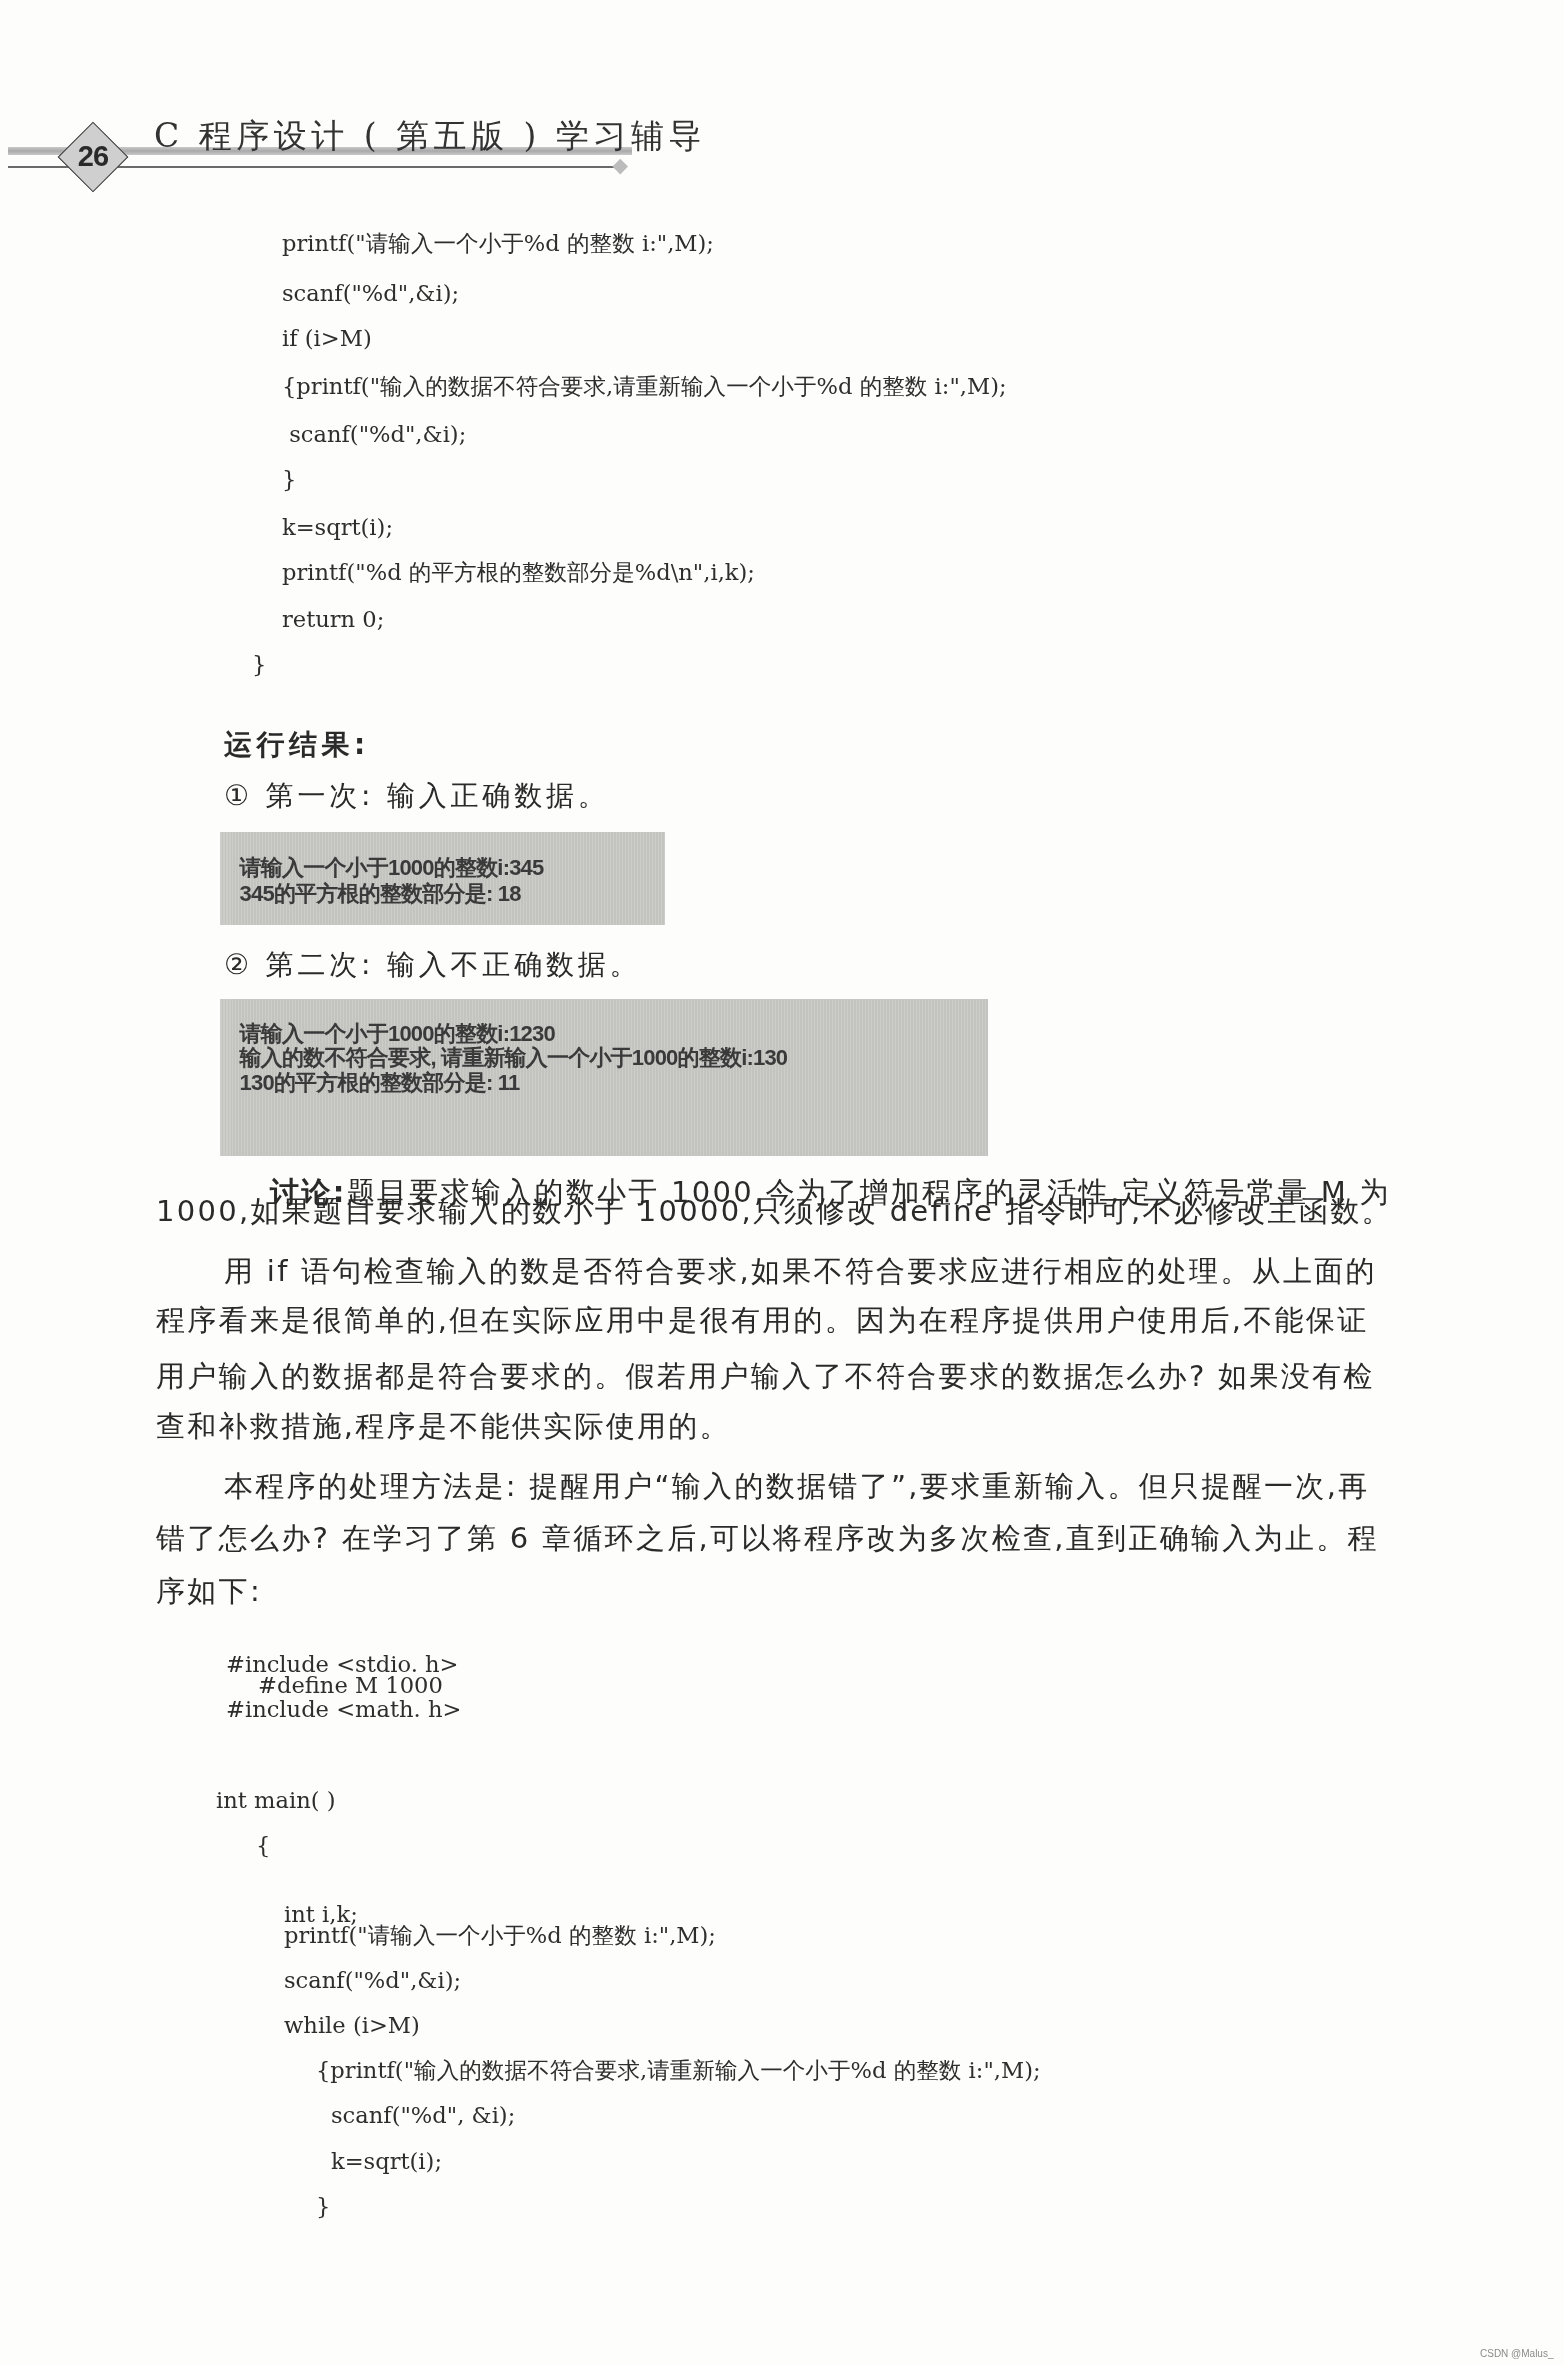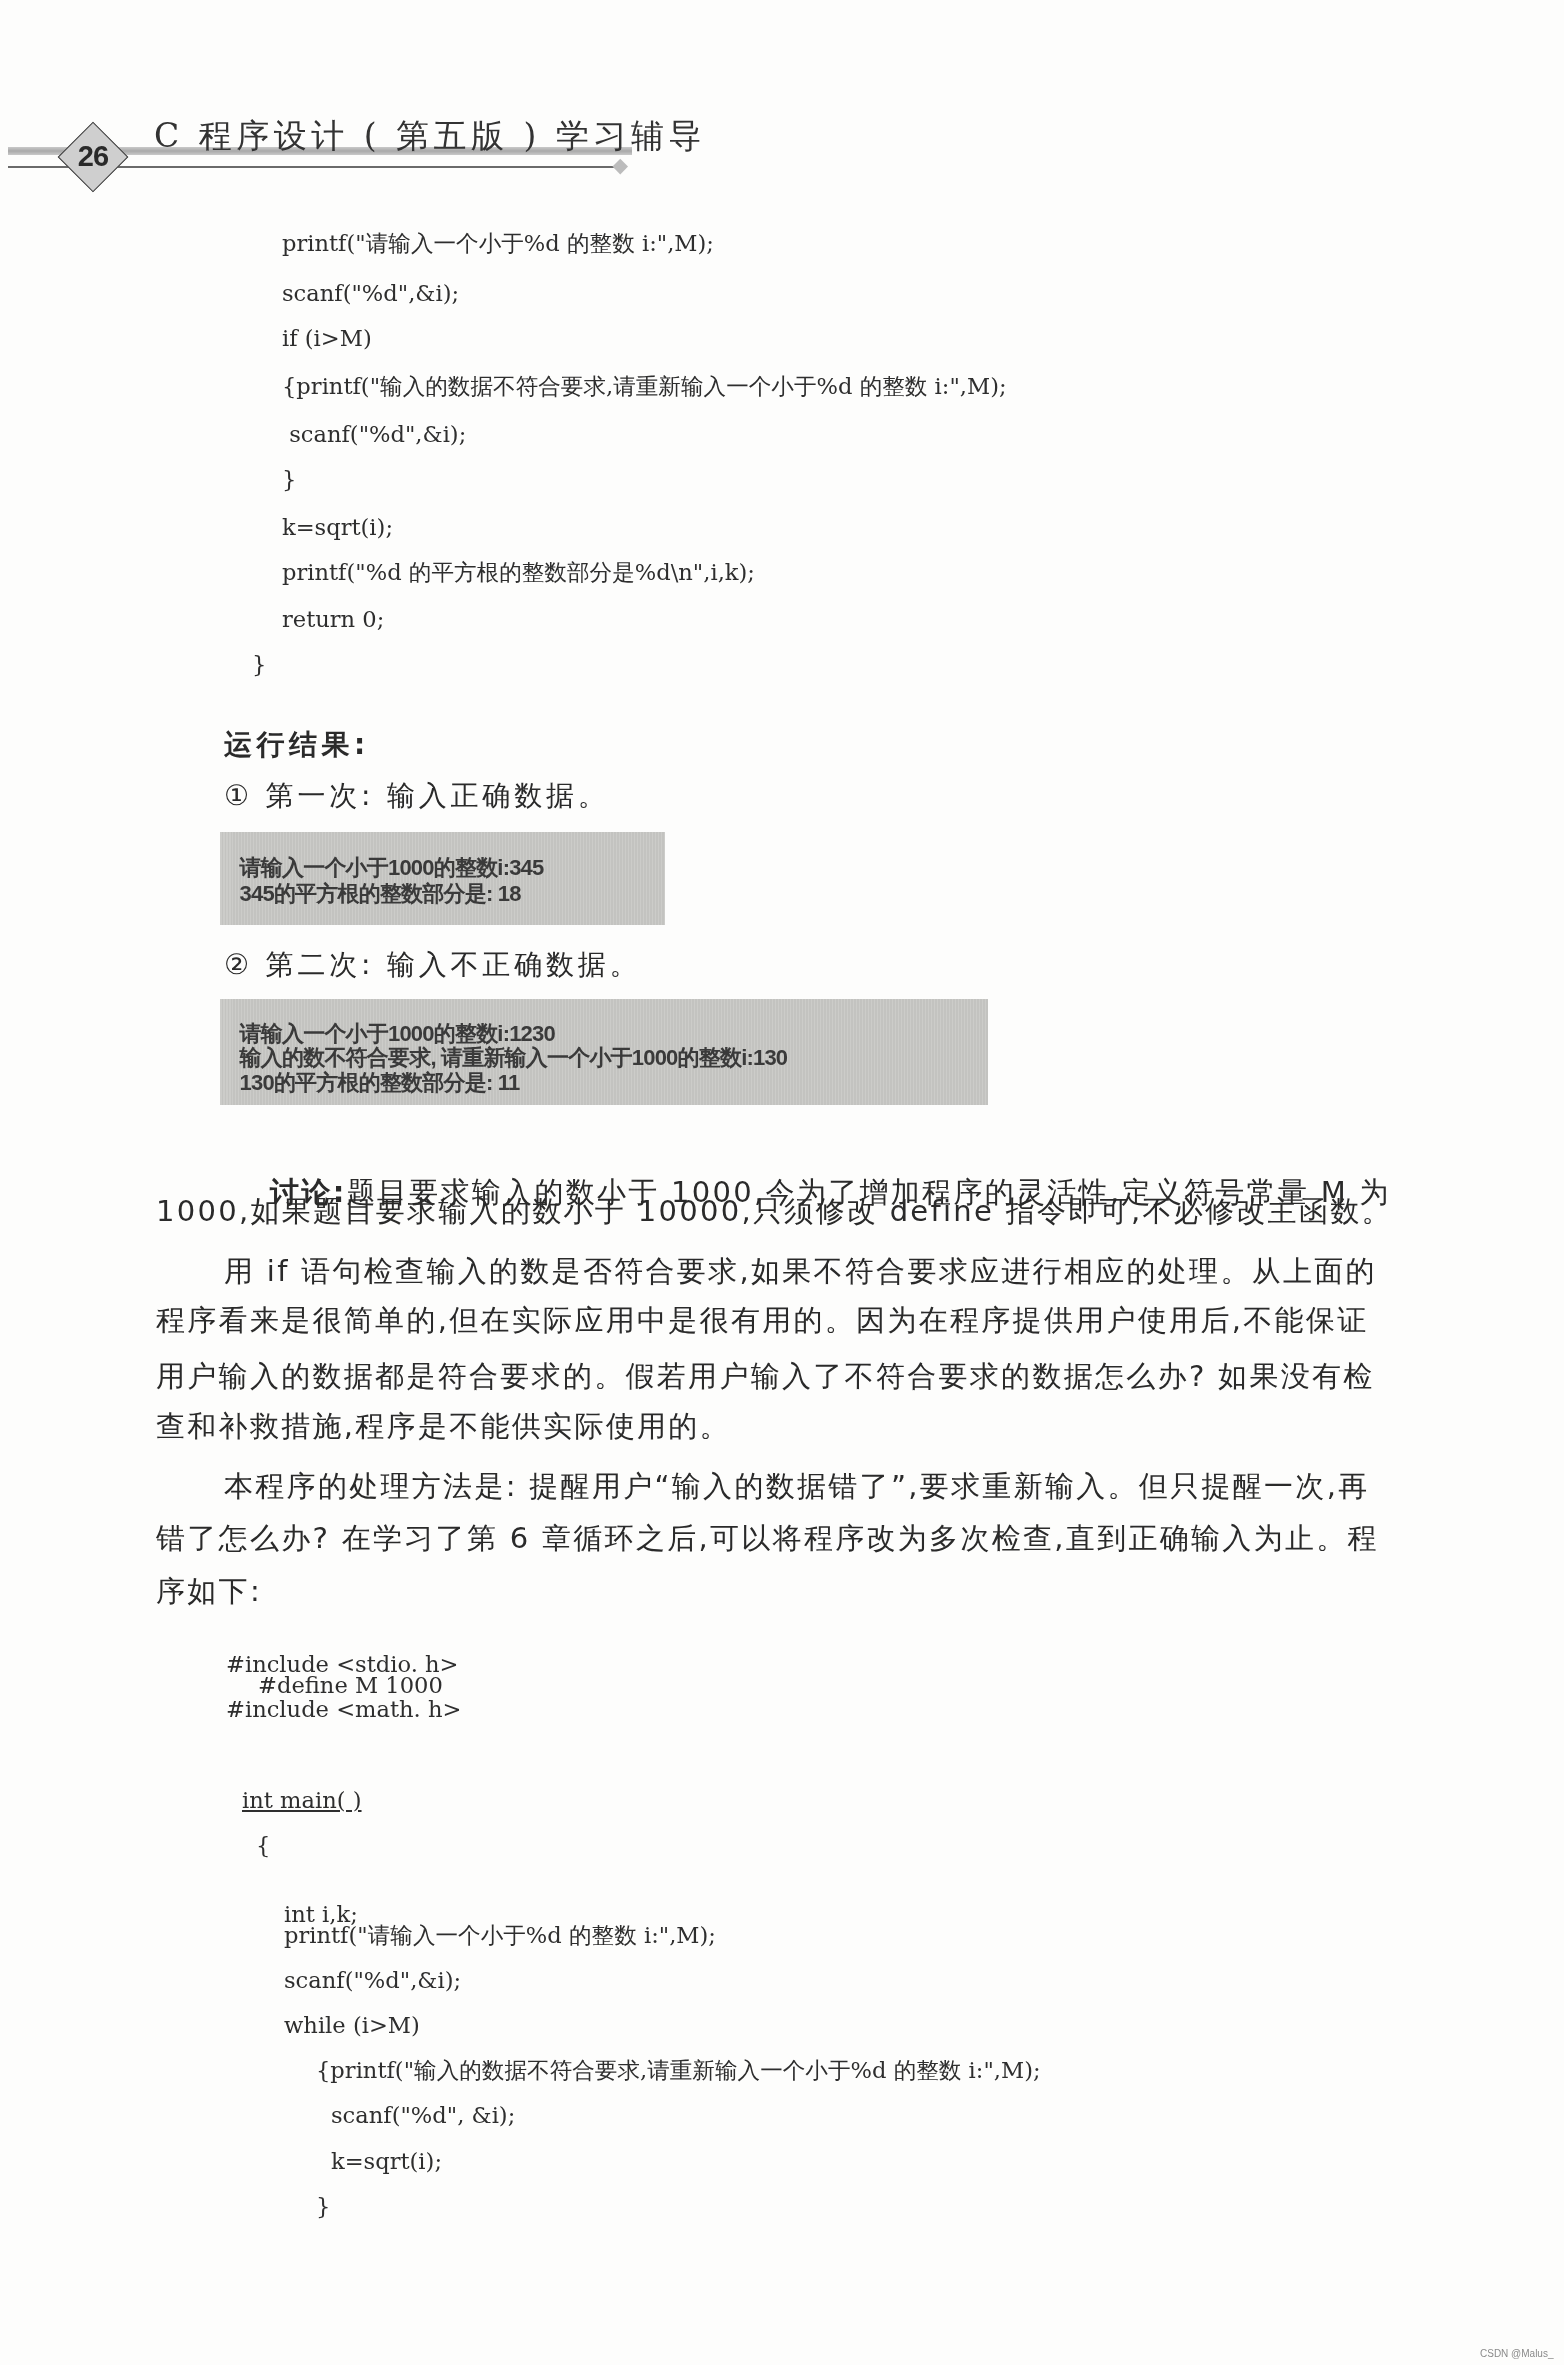--- a/index.html
+++ b/index.html
@@ -66,21 +66,21 @@
   <div class="abs heading" style="left:224px; top:726px;">运行结果:</div>
   <div class="abs item" style="left:224px; top:777px;">① 第一次: 输入正确数据。</div>
 
   <div class="console" style="left:220px; top:832px; width:445px; height:93px;">
     <div class="cl" style="top:24px;">请输入一个小于1000的整数i:345</div>
     <div class="cl" style="top:50px;">345的平方根的整数部分是: 18</div>
   </div>
 
   <div class="abs item" style="left:224px; top:946px;">② 第二次: 输入不正确数据。</div>
 
-  <div class="console" style="left:220px; top:999px; width:768px; height:106px;">
+  <div class="console" style="left:220px; top:999px; width:768px; height:157px;">
     <div class="cl" style="top:22.6px;">请输入一个小于1000的整数i:1230</div>
     <div class="cl" style="top:47px;">输入的数不符合要求, 请重新输入一个小于1000的整数i:130</div>
     <div class="cl" style="top:72px;">130的平方根的整数部分是: 11</div>
   </div>
 </div>
 
 <div>
   <div class="abs para" style="left:224px; top:1147px;">
     <span style="font-weight:bold;">讨论:</span><span>题目要求输入的数小于 1000,今为了增加程序的灵活性,定义符号常量 M 为</span>
   </div>
@@ -93,21 +93,21 @@
 
   <div class="abs para" style="left:224px; top:1471px;">本程序的处理方法是: 提醒用户“输入的数据错了”,要求重新输入。但只提醒一次,再</div>
   <div class="abs para" style="left:156px; top:1523px;">错了怎么办? 在学习了第 6 章循环之后,可以将程序改为多次检查,直到正确输入为止。程</div>
   <div class="abs para" style="left:156px; top:1576px;">序如下:</div>
 </div>
 
 <div>
   <div class="abs code" style="left:226px; top:1651px;">#include &lt;stdio. h&gt;</div>
   <div class="abs code" style="left:226px; top:1696px;">#include &lt;math. h&gt;</div>
   <div class="abs code" style="left:226px; top:1672px;margin-left:32px;">#define M 1000</div>
-  <div class="abs code" style="left:242px; top:1787px;text-decoration:underline;">int main( )</div>
+  <div class="abs code" style="left:216px; top:1787px;">int main( )</div>
   <div class="abs code" style="left:256px; top:1832px;">{</div>
   <div class="abs code" style="left:284px; top:1877px;margin-top:24px;">int i,k;</div>
   <div class="abs code" style="left:284px; top:1922px;">printf("请输入一个小于%d 的整数 i:",M);</div>
   <div class="abs code" style="left:284px; top:1967px;">scanf("%d",&amp;i);</div>
   <div class="abs code" style="left:284px; top:2012px;">while (i&gt;M)</div>
   <div class="abs code" style="left:316px; top:2057px;">{printf("输入的数据不符合要求,请重新输入一个小于%d 的整数 i:",M);</div>
   <div class="abs code" style="left:331px; top:2102px;">scanf("%d", &amp;i);</div>
   <div class="abs code" style="left:331px; top:2148px;">k=sqrt(i);</div>
   <div class="abs code" style="left:316px; top:2193px;">}</div>
 </div>

